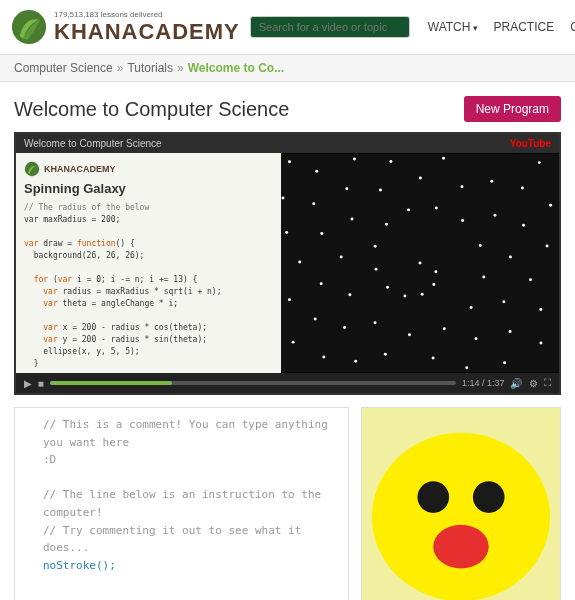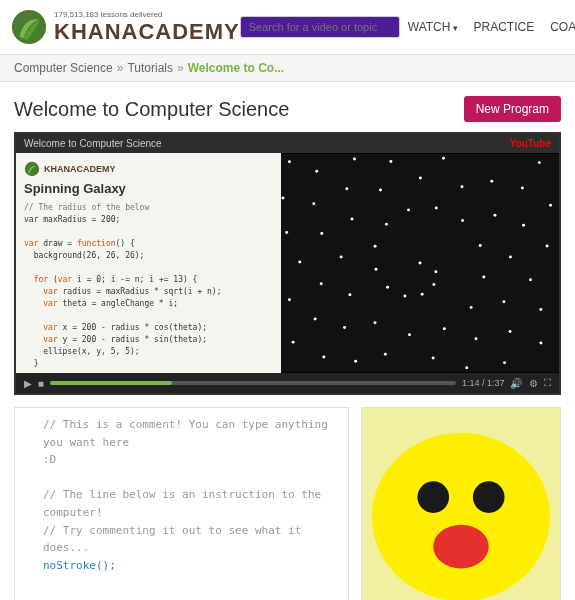--- a/index.html
+++ b/index.html
@@ -5,20 +5,21 @@
     * { margin: 0; padding: 0; box-sizing: border-box; }
     body { font-family: Arial, sans-serif; font-size: 12px; background: #fff; width: 575px; overflow-x: hidden; }
 
     
     .header {
       background: #fff;
       border-bottom: 1px solid #ddd;
       padding: 8px 10px;
       display: flex;
       align-items: center;
+      gap: 10px;
     }
     .logo-area {
       display: flex;
       align-items: center;
       gap: 6px;
     }
     .logo-leaf {
       width: 38px;
       height: 38px;
     }
@@ -36,21 +37,21 @@
       color: #5a3e2b;
       letter-spacing: 1px;
     }
     .search-bar {
       flex: 1;
       border: 1px solid #ccc;
       border-radius: 3px;
       padding: 4px 8px;
       font-size: 11px;
       color: #999;
-      background: #4c1d95;
+      background: #14532d;
       max-width: 160px;
     }
     .nav-items {
       display: flex;
       align-items: center;
       gap: 0;
     }
     .nav-item {
       padding: 4px 8px;
       font-size: 12px;

